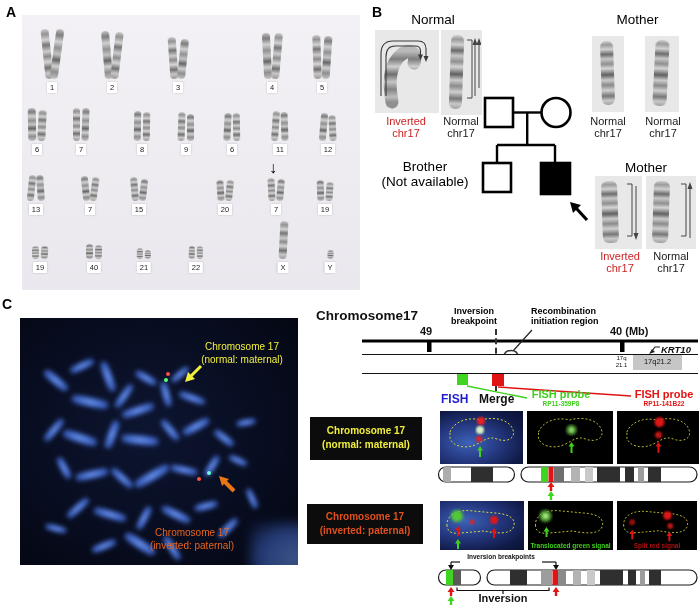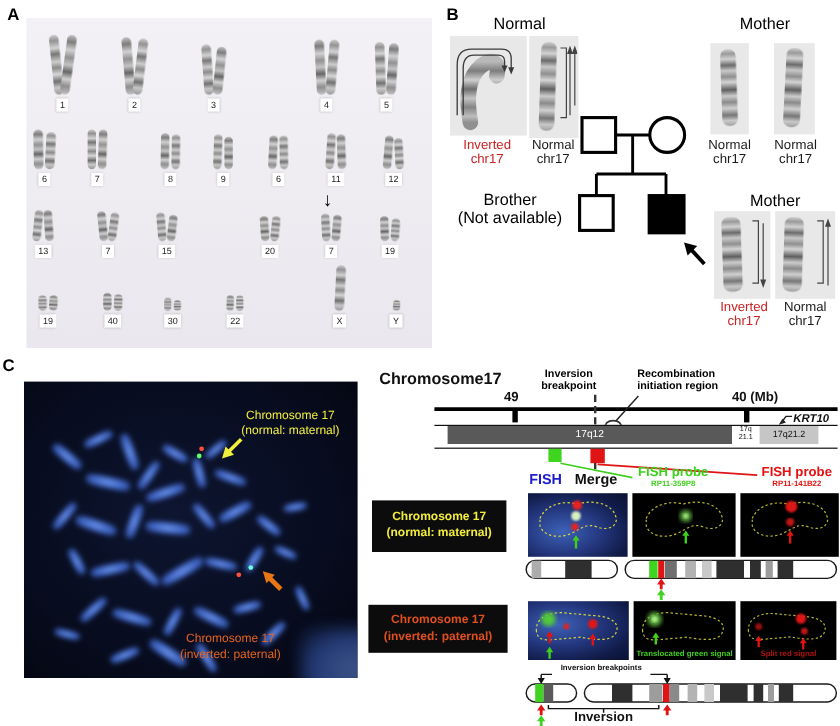--- a/index.html
+++ b/index.html
@@ -204,21 +204,21 @@
           <div class="kbar kg2" style="width: 7px; height: 15px; transform: rotate(0deg);"></div>
           <div class="kbar kg1" style="width: 7px; height: 14px; transform: rotate(2deg);"></div>
         </div>
         <div class="klabel">40</div>
       </div>
       <div class="kgroup" style="left: 122px; top: 233px;">
         <div class="kpair">
           <div class="kbar kg1" style="width: 6px; height: 11px; transform: rotate(1deg);"></div>
           <div class="kbar kg2" style="width: 6px; height: 9px; transform: rotate(1deg);"></div>
         </div>
-        <div class="klabel">30</div>
+        <div class="klabel">21</div>
       </div>
       <div class="kgroup" style="left: 174px; top: 231px;">
         <div class="kpair">
           <div class="kbar kg2" style="width: 6px; height: 13px; transform: rotate(2deg);"></div>
           <div class="kbar kg1" style="width: 6px; height: 13px; transform: rotate(0deg);"></div>
         </div>
         <div class="klabel">22</div>
       </div>
       <div class="kgroup" style="left: 261px; top: 206px;">
         <div class="kpair">
@@ -406,23 +406,20 @@
   </svg>
   <div class="abs" style="left:495px;top:329px;height:62px;border-left:2px dashed #333;"></div>
   <svg class="abs" style="left:505px;top:328px;" width="32" height="26">
     <line x1="27" y1="2" x2="8" y2="23" stroke="#222" stroke-width="1.2"></line>
   </svg>
   <svg class="abs" style="left:502px;top:349px;" width="18" height="9">
     <path d="M2 8 Q2 1.5 9 1.5 Q16 1.5 16 8" fill="#fff" stroke="#333" stroke-width="1.4"></path>
   </svg>
 
   <div class="abs" style="left:362px;top:354px;width:336px;height:18px;background:#fff;border-top:1.5px solid #111;border-bottom:1.5px solid #111;">
-    <div class="abs" style="left:11px;top:0;width:237px;height:15px;background:#595959;">
-      <div class="bandtext" style="left:0;top:1px;width:100%;color:#fff;font-size:8.5px;">17q12</div>
-    </div>
     <div class="abs bandtext" style="left:248px;top:0;width:23px;font-size:6px;line-height:7px;color:#111;">
       <div>17q</div>
         <div>21.1</div>
     </div>
     <div class="abs" style="left:271px;top:0;width:49px;height:15px;background:#c6c6c6;">
       <div class="bandtext" style="left:0;top:2px;width:100%;color:#111;font-size:7.5px;">17q21.2</div>
     </div>
   </div>
   <div class="abs" style="left:661px;top:344px;font-size:9.5px;font-style:italic;font-weight:bold;">KRT10</div>
   <svg class="abs" style="left:646px;top:344px;" width="16" height="12">

